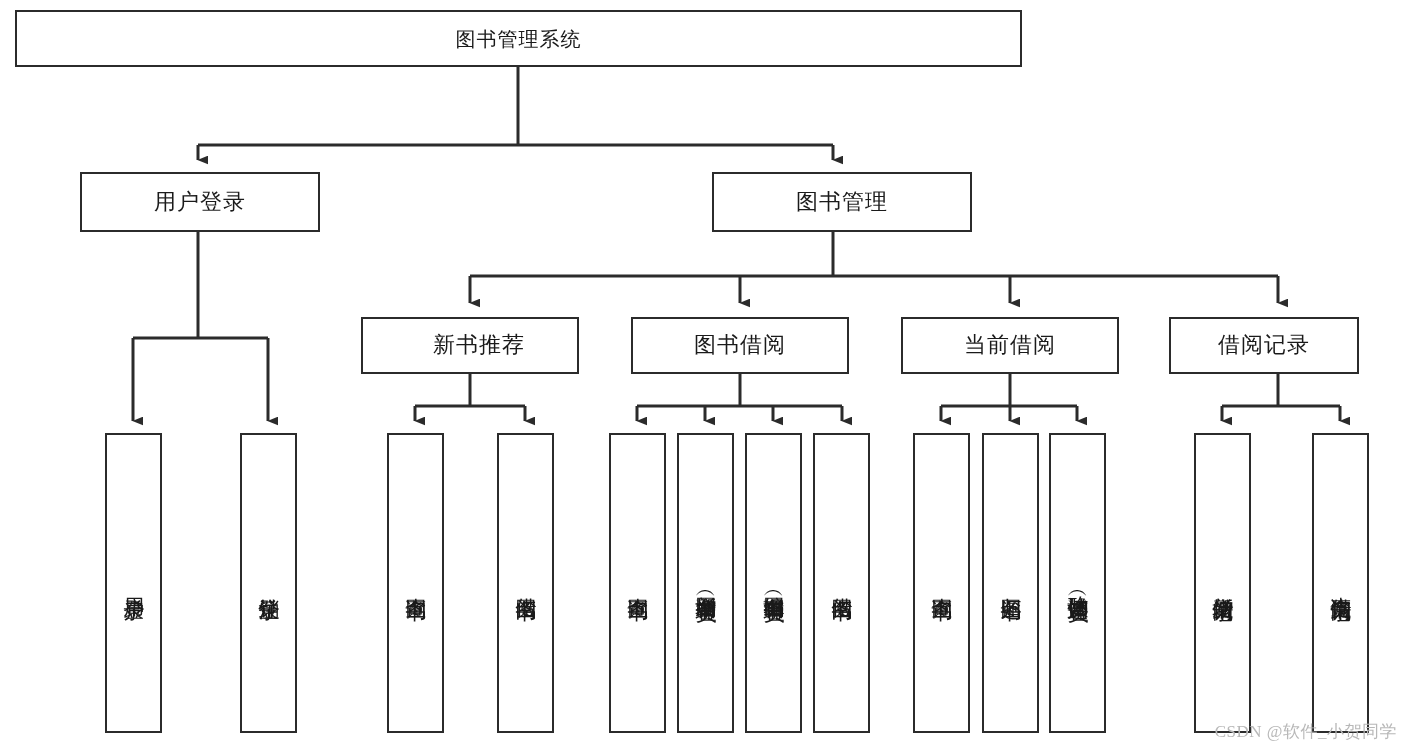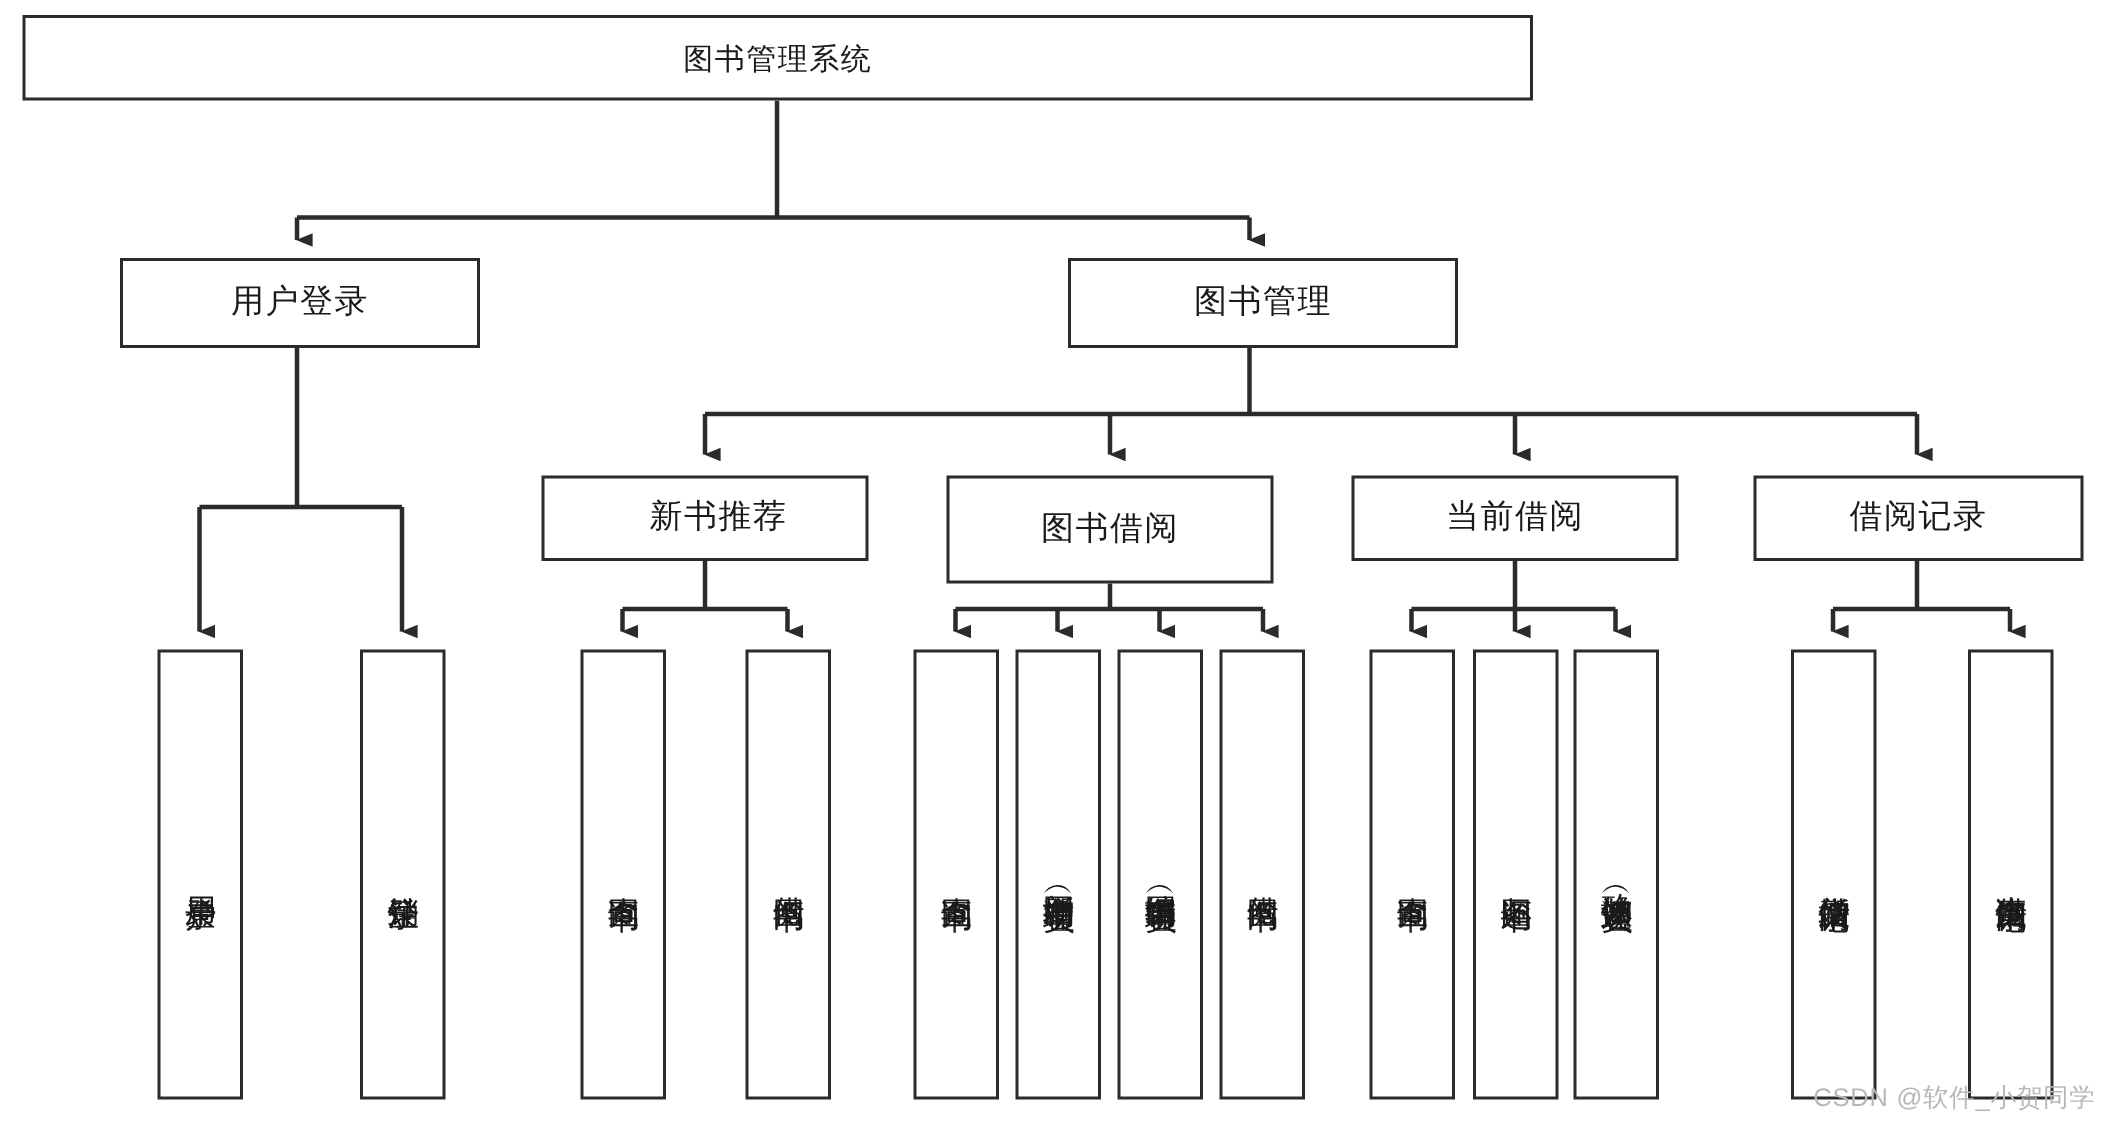--- a/index.html
+++ b/index.html
@@ -59,21 +59,21 @@
     display: block;
   }
   .watermark {
     position: absolute;
     right: 8px;
     bottom: 4px;
     font-size: 17px;
     color: #b8b8b8;
     letter-spacing: 0.5px;
     white-space: nowrap;
-    font-family: Liberation Sans, sans-serif;
+    font-family: Liberation Serif, serif;
     margin-left: 40px;
   }
 </style>
 </head>
 <body>
 
 <div id="canvas">
 
   <svg class="wires" viewBox="0 0 1405 747">
     <defs>
@@ -135,27 +135,27 @@
   <div class="node horiz" style="left:80px; top:172px; width:240px; height:60px;">
     <span>用户登录</span>
   </div>
   <div class="node horiz" style="left:712px; top:172px; width:260px; height:60px;">
     <span>图书管理</span>
   </div>
 
   <div class="node horiz" style="left:361px; top:317px; width:218px; height:57px;padding-left:18px;">
     <span>新书推荐</span>
   </div>
-  <div class="node horiz" style="left:631px; top:317px; width:218px; height:72px;">
+  <div class="node horiz" style="left:631px; top:317px; width:218px; height:57px;">
     <span>图书借阅</span>
   </div>
   <div class="node horiz" style="left:901px; top:317px; width:218px; height:57px;">
     <span>当前借阅</span>
   </div>
-  <div class="node horiz" style="left:1169px; top:317px; width:220px; height:57px;justify-content:center;">
+  <div class="node horiz" style="left:1169px; top:317px; width:190px; height:57px;justify-content:center;">
     <span>借阅记录</span>
   </div>
 
   <div class="node leaf" style="left:105px; top:433px; width:57px; height:300px;">
     <span class="leaf-text">用户登录</span>
   </div>
   <div class="node leaf" style="left:240px; top:433px; width:57px; height:300px;">
     <span class="leaf-text">注销登录</span>
   </div>
 

